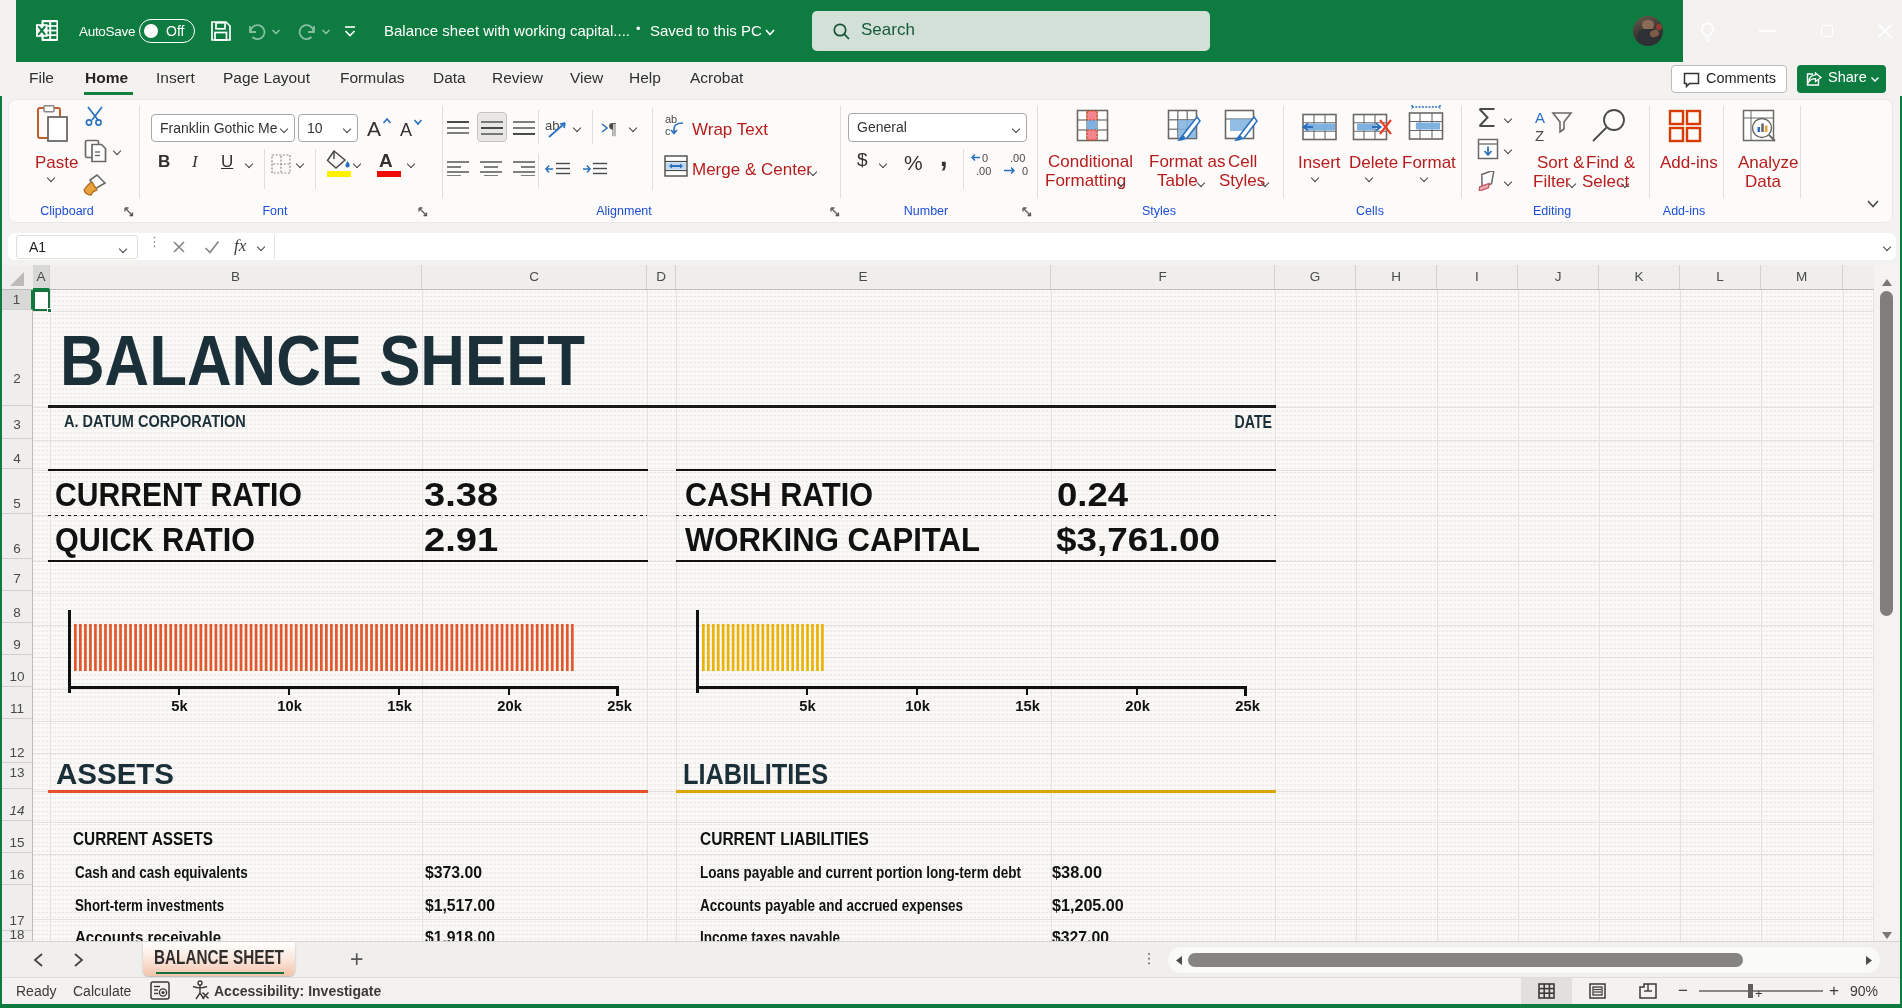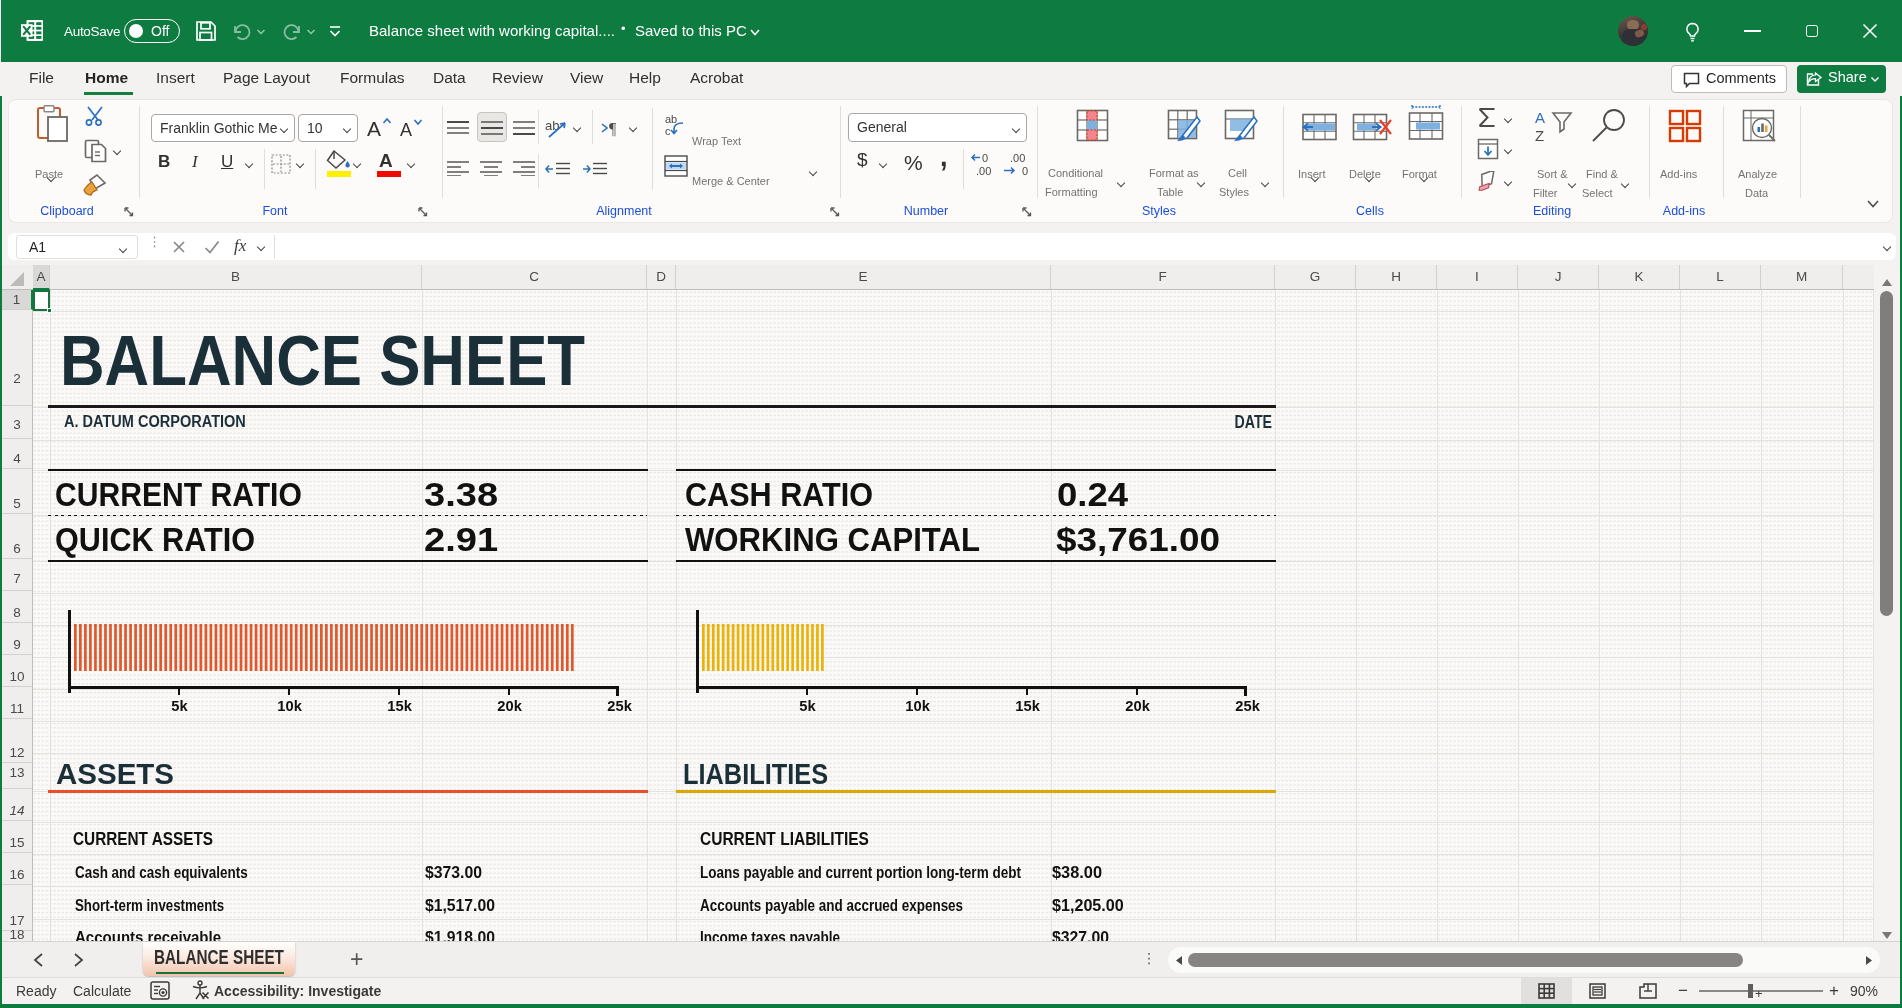--- a/index.html
+++ b/index.html
@@ -2,32 +2,32 @@
 <html><head>
 <meta charset="utf-8">
 <style>
   * { margin:0; padding:0; box-sizing:border-box; }
   html,body { width:1902px; height:1008px; overflow:hidden; }
   body { font-family:"Liberation Sans", sans-serif; }
   .abs { position:absolute; }
   #app { position:relative; width:1902px; height:1008px; background:#F3F2F1; }
 
   
-  #titlebar { left:1px; top:0; width:1902px; height:62px; background:#0E7C41;text-align:right; }
+  #titlebar { left:16px; top:0; width:1667px; height:62px; background:#0E7C41;text-align:right; }
   .tb-txt { color:#fff; font-size:15px; }
 
   
   #menurow { left:0; top:62px; width:1902px; height:34px; background:#F3F2F1; }
   .menu-item { position:absolute; top:7px; font-size:15.5px; color:#2f2f2f; }
 
   
   #ribbon { left:2px; top:96px; width:1898px; height:133px; }
   .rib-sep { position:absolute; top:10px; width:1px; height:92px; background:#E0DEDB; }
   .rib-label { position:absolute; top:108px; font-size:12.5px; color:#1d4ed8; width:120px; text-align:center; }
-  .rib-btn-txt { position:absolute; font-size:11px; color:#737373;margin-top:15px; }
+  .rib-btn-txt { position:absolute; font-size:17px; color:#b91c1c; }
   .combo { position:absolute; background:#fff; border:1px solid #A9A8A6; border-radius:4px; font-size:14px; color:#333; }
   .chev { position:absolute; width:8px; height:8px; }
   .chev:before { content:""; position:absolute; left:0; top:1px; width:5px; height:5px; border-right:1.4px solid #444; border-bottom:1.4px solid #444; transform:rotate(45deg); }
 
   
   #fbar { left:2px; top:233px; width:1900px; height:28px; }
 
   
   #colheads { left:2px; top:265px; width:1872px; height:25px; background:#EFEEEC; border-bottom:1px solid #BFBDBA; }
   .colhead { position:absolute; top:0; height:24px; font-size:13.5px; color:#4a4a48; text-align:center; line-height:24px; border-right:1px solid #D3D1CE; }
@@ -99,20 +99,27 @@
       <line x1="2" y1="2" x2="12" y2="2" stroke="#fff" stroke-width="1.6"></line>
       <path d="M2.5 6 L7 10.5 L11.5 6" fill="none" stroke="#fff" stroke-width="1.6"></path>
     </svg>
     <div class="abs tb-txt" style="left:368px;top:22px;">Balance sheet with working capital....</div>
     <div class="abs tb-txt" style="left:620px;top:21px;font-size:13px;">•</div>
     <div class="abs tb-txt" style="left:634px;top:22px;">Saved to this PC</div>
     <svg class="abs" style="left:748px;top:28px" width="12" height="9" viewBox="0 0 12 9">
         <path d="M2 2 L6 6.5 L10 2" fill="none" stroke="#fff" stroke-width="1.6"></path>
       </svg>
 
+    <div class="abs" style="left:796px;top:11px;width:398px;height:40px;background:#D2E0D7;border-radius:5px;">
+      <svg class="abs" style="left:20px;top:11px" width="19" height="19" viewBox="0 0 19 19">
+        <circle cx="8" cy="8" r="5.7" fill="none" stroke="#155438" stroke-width="1.7"></circle>
+        <line x1="12.2" y1="12.2" x2="17" y2="17" stroke="#155438" stroke-width="1.7"></line>
+      </svg>
+      <div class="abs" style="left:49px;top:9px;font-size:17px;color:#16593A;">Search</div>
+    </div>
 
     <div class="abs" style="left:1617px;top:16px;width:30px;height:30px;border-radius:50%;background:linear-gradient(160deg,#6b5a4c 0%,#403a38 45%,#23252a 100%);overflow:hidden;">
       <div class="abs" style="left:9px;top:4px;width:12px;height:10px;border-radius:45%;background:#8a6b55;"></div>
       <div class="abs" style="left:4px;top:13px;width:22px;height:17px;border-radius:8px 8px 0 0;background:#2e3036;"></div>
       <div class="abs" style="left:17px;top:14px;width:9px;height:7px;border-radius:40%;background:#7d5b47;transform:rotate(-20deg);"></div>
       <div class="abs" style="left:23px;top:8px;width:6px;height:6px;border-radius:50%;background:#a23c2a;opacity:.85;"></div>
     </div>
 
     <svg class="abs" style="left:1683px;top:22px" width="17" height="20" viewBox="0 0 17 20">
       <path d="M8.5 1.5 a5.6 5.6 0 0 1 3 10.3 c-.8.6-1 1.2-1 2.2 h-4 c0-1-.2-1.6-1-2.2 a5.6 5.6 0 0 1 3-10.3 z" fill="none" stroke="#fff" stroke-width="1.5"></path>

